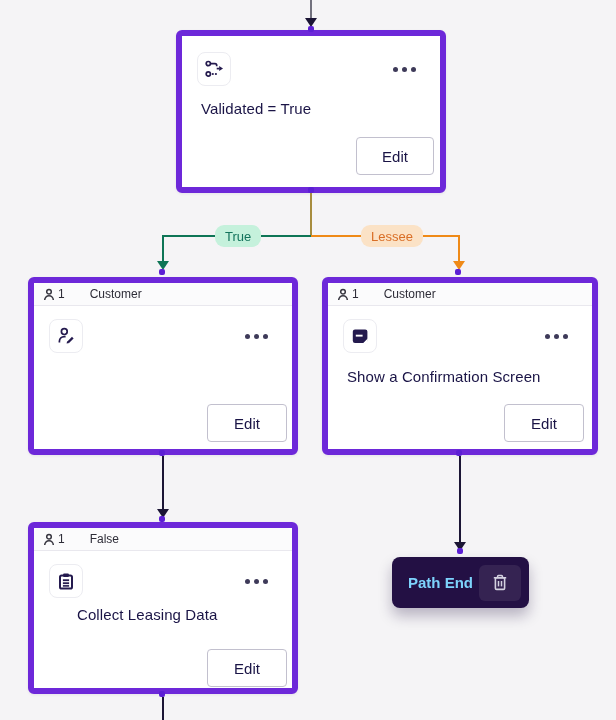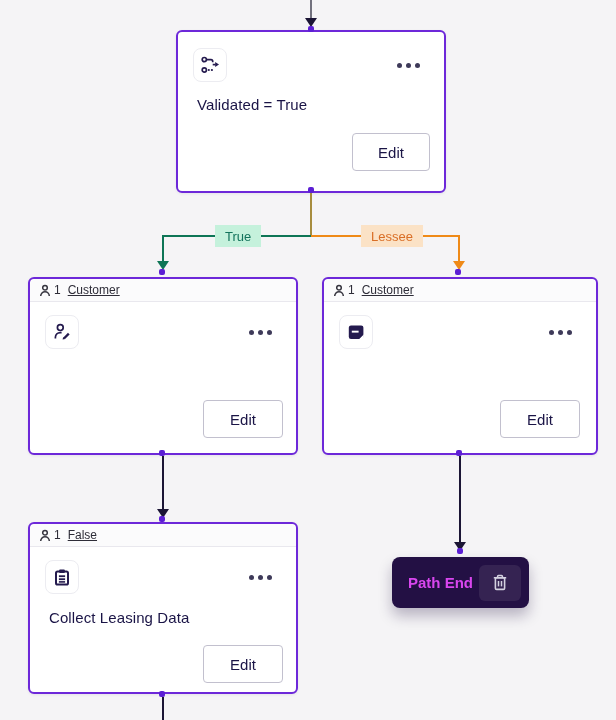--- a/index.html
+++ b/index.html
@@ -4,33 +4,33 @@
 <style>
   html,body{margin:0;padding:0;background:#f5f4f6;}
   .canvas{
     position:relative;width:616px;height:720px;overflow:hidden;
     background:#f5f4f6;
     font-family:"Liberation Sans",sans-serif;
     color:#1a1446;
   }
   
   .card{
-    position:absolute;background:#ffffff;border:2px solid #6d28d9;
+    position:absolute;background:#ffffff;border:6px solid #6d28d9;
     border-radius:6px;box-shadow:0 1px 3px rgba(26,20,70,.07);
     box-sizing:border-box;
   }
   .card-header{
     position:absolute;left:0;top:0;right:0;height:23px;
     background:#fbfbfc;border-bottom:1px solid #e9e8ee;
     border-radius:6px 6px 0 0;display:flex;align-items:center;
     padding-left:9px;box-sizing:border-box;
     font-size:12px;color:#2e2d38;
   }
   .card-header .count{margin-left:3px;}
-  .card-header .role{margin-left:7px;text-decoration:underline;}
+  .card-header .role{margin-left:25px;}
   .icon-box{
     position:absolute;left:15px;width:34px;height:34px;
     border:1px solid #ececf1;border-radius:8px;background:#fff;
     display:flex;align-items:center;justify-content:center;
     box-sizing:border-box;
   }
   .ellipsis{
     position:absolute;right:24px;display:flex;gap:4px;align-items:center;
     height:34px;cursor:pointer;
   }
@@ -52,33 +52,33 @@
   .arrow-down{
     position:absolute;width:0;height:0;
     border-left:6px solid transparent;border-right:6px solid transparent;
     border-top:9px solid #1b1535;
   }
   .port{
     position:absolute;width:6px;height:6px;border-radius:2px;
     background:#5c1fd4;z-index:5;
   }
   .pill{
-    position:absolute;height:22px;border-radius:0;padding:0 10px;
+    position:absolute;height:22px;border-radius:9px;padding:0 10px;
     display:flex;align-items:center;font-size:13px;z-index:4;
   }
   .pill.true{background:#c5f1dc;color:#13735c;}
   .pill.false{background:#fbe2c6;color:#d96e26;}
   
   .path-end{
     position:absolute;left:392px;top:557px;width:137px;height:51px;
     background:#231044;border-radius:8px;display:flex;align-items:center;
     padding:0 8px 0 16px;box-sizing:border-box;
     box-shadow:0 8px 14px rgba(30,16,60,.28);
   }
-  .path-end .label{color:#d946ef;font-size:15px;font-weight:700;flex:1;}
+  .path-end .label{color:#7dd3fc;font-size:15px;font-weight:700;flex:1;}
   .path-end .trash-btn{
     width:42px;height:36px;background:#352352;border:none;border-radius:6px;
     display:flex;align-items:center;justify-content:center;cursor:pointer;
   }
   svg{display:block;}
 </style>
 </head>
 <body>
 
 <div class="canvas">
@@ -164,20 +164,21 @@
         <rect x="5.8" y="8.7" width="6.8" height="1.9" fill="#ffffff"></rect>
         <polygon points="12.4,17.4 17.8,17.4 17.8,12" fill="#ffffff"></polygon>
         <path d="M12.6 16.6 L16.9 12.3" stroke="#241a4e" stroke-width="1.3"></path>
       </svg>
     </div>
     <div class="ellipsis" style="top:36px;">
       <i></i>
         <i></i>
         <i></i>
     </div>
+    <div class="card-title" style="top:85px;">Show a Confirmation Screen</div>
     <button class="edit-btn" style="left:176px;top:121px;">Edit</button>
   </div>
 
   <div class="port" style="left:159px;top:450px;"></div>
   <div class="vline" style="left:162px;top:456px;height:54px;background:#1b1535;"></div>
   <div class="arrow-down" style="left:157px;top:509px;"></div>
   <div class="port" style="left:159px;top:516px;"></div>
 
   <div class="port" style="left:456px;top:450px;"></div>
   <div class="vline" style="left:459px;top:456px;height:87px;background:#1b1535;"></div>
@@ -200,21 +201,21 @@
         <rect x="6.9" y="8.3" width="6.2" height="1.8" fill="#241a4e"></rect>
         <rect x="6.9" y="11.3" width="6.2" height="1.8" fill="#241a4e"></rect>
         <rect x="6.9" y="14.1" width="6.2" height="1.6" fill="#241a4e"></rect>
       </svg>
     </div>
     <div class="ellipsis" style="top:36px;">
       <i></i>
         <i></i>
         <i></i>
     </div>
-    <div class="card-title" style="top:85px;">Collect Leasing Data</div>
+    <div class="card-title" style="top:78px;margin-left:24px;">Collect Leasing Data</div>
     <button class="edit-btn" style="left:173px;top:121px;">Edit</button>
   </div>
 
   <div class="port" style="left:159px;top:691px;"></div>
   <div class="vline" style="left:162px;top:697px;height:23px;background:#1b1535;"></div>
 
   <div class="path-end">
     <span class="label">Path End</span>
     <button class="trash-btn">
       <svg width="18" height="19" viewBox="0 0 18 19">

